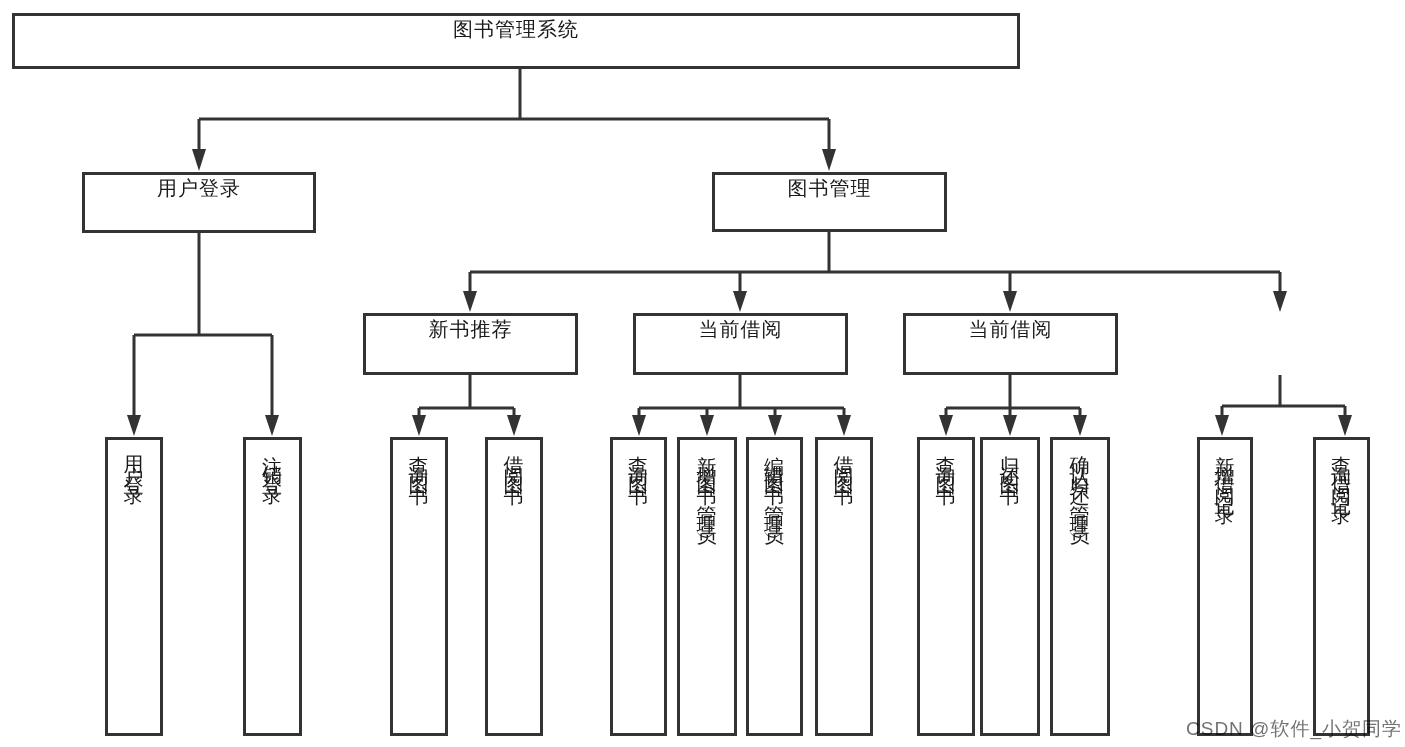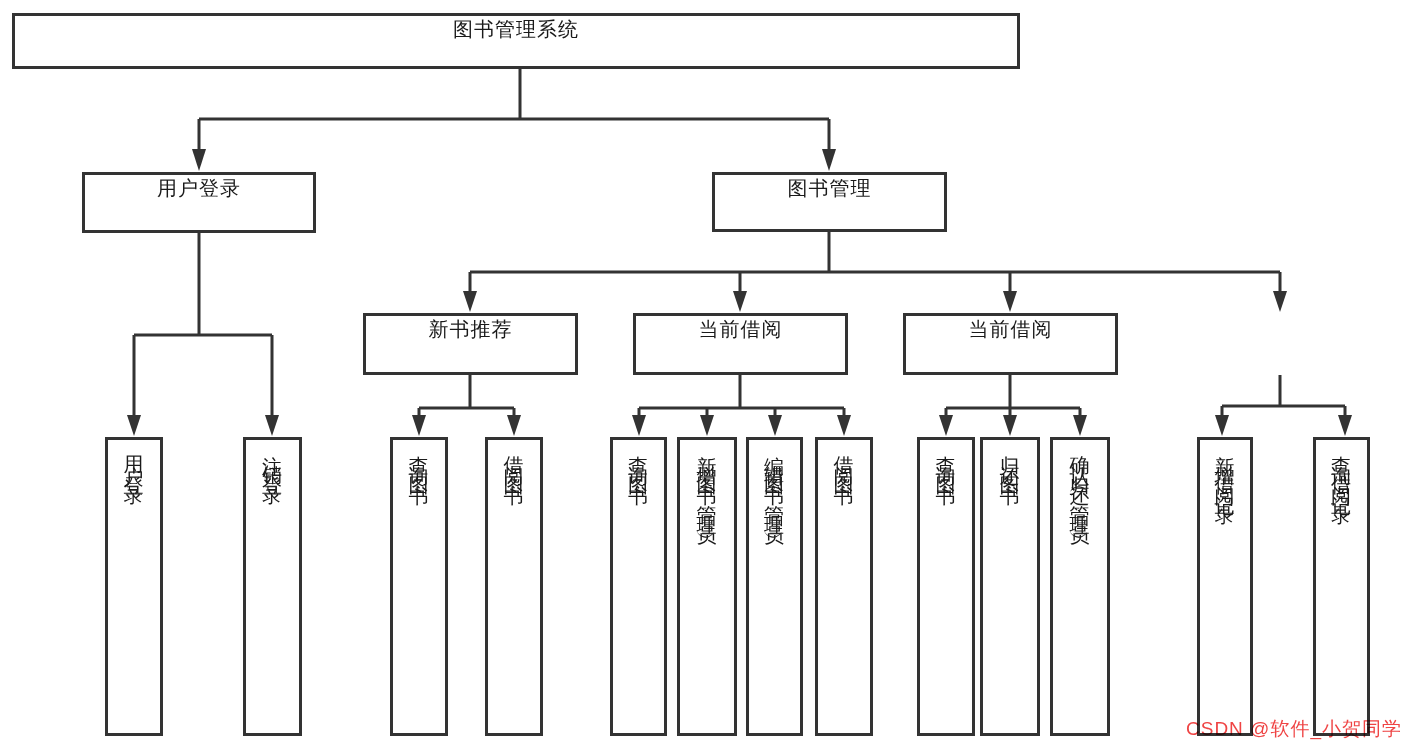--- a/index.html
+++ b/index.html
@@ -14,21 +14,21 @@
     display:flex;align-items:flex-start;justify-content:center;
     color:#1a1a1a;
   }
   .node.h span{font-size:20px;letter-spacing:1px;white-space:nowrap;}
   .node.v span{
     writing-mode:vertical-rl;text-orientation:mixed;
     font-size:20px;letter-spacing:10px;line-height:1;
   }
   .watermark{
     position:absolute;left:1186px;top:716px;z-index:2;
-    font-size:19px;color:#ef4444;letter-spacing:1px;white-space:nowrap;
+    font-size:19px;color:#737373;letter-spacing:1px;white-space:nowrap;
     mix-blend-mode:multiply;
   }
 </style>
 </head>
 <body>
 
 <div class="canvas">
 
   <svg class="wires" width="1405" height="747" viewBox="0 0 1405 747">
     <g stroke="#333333" stroke-width="3" fill="none">

